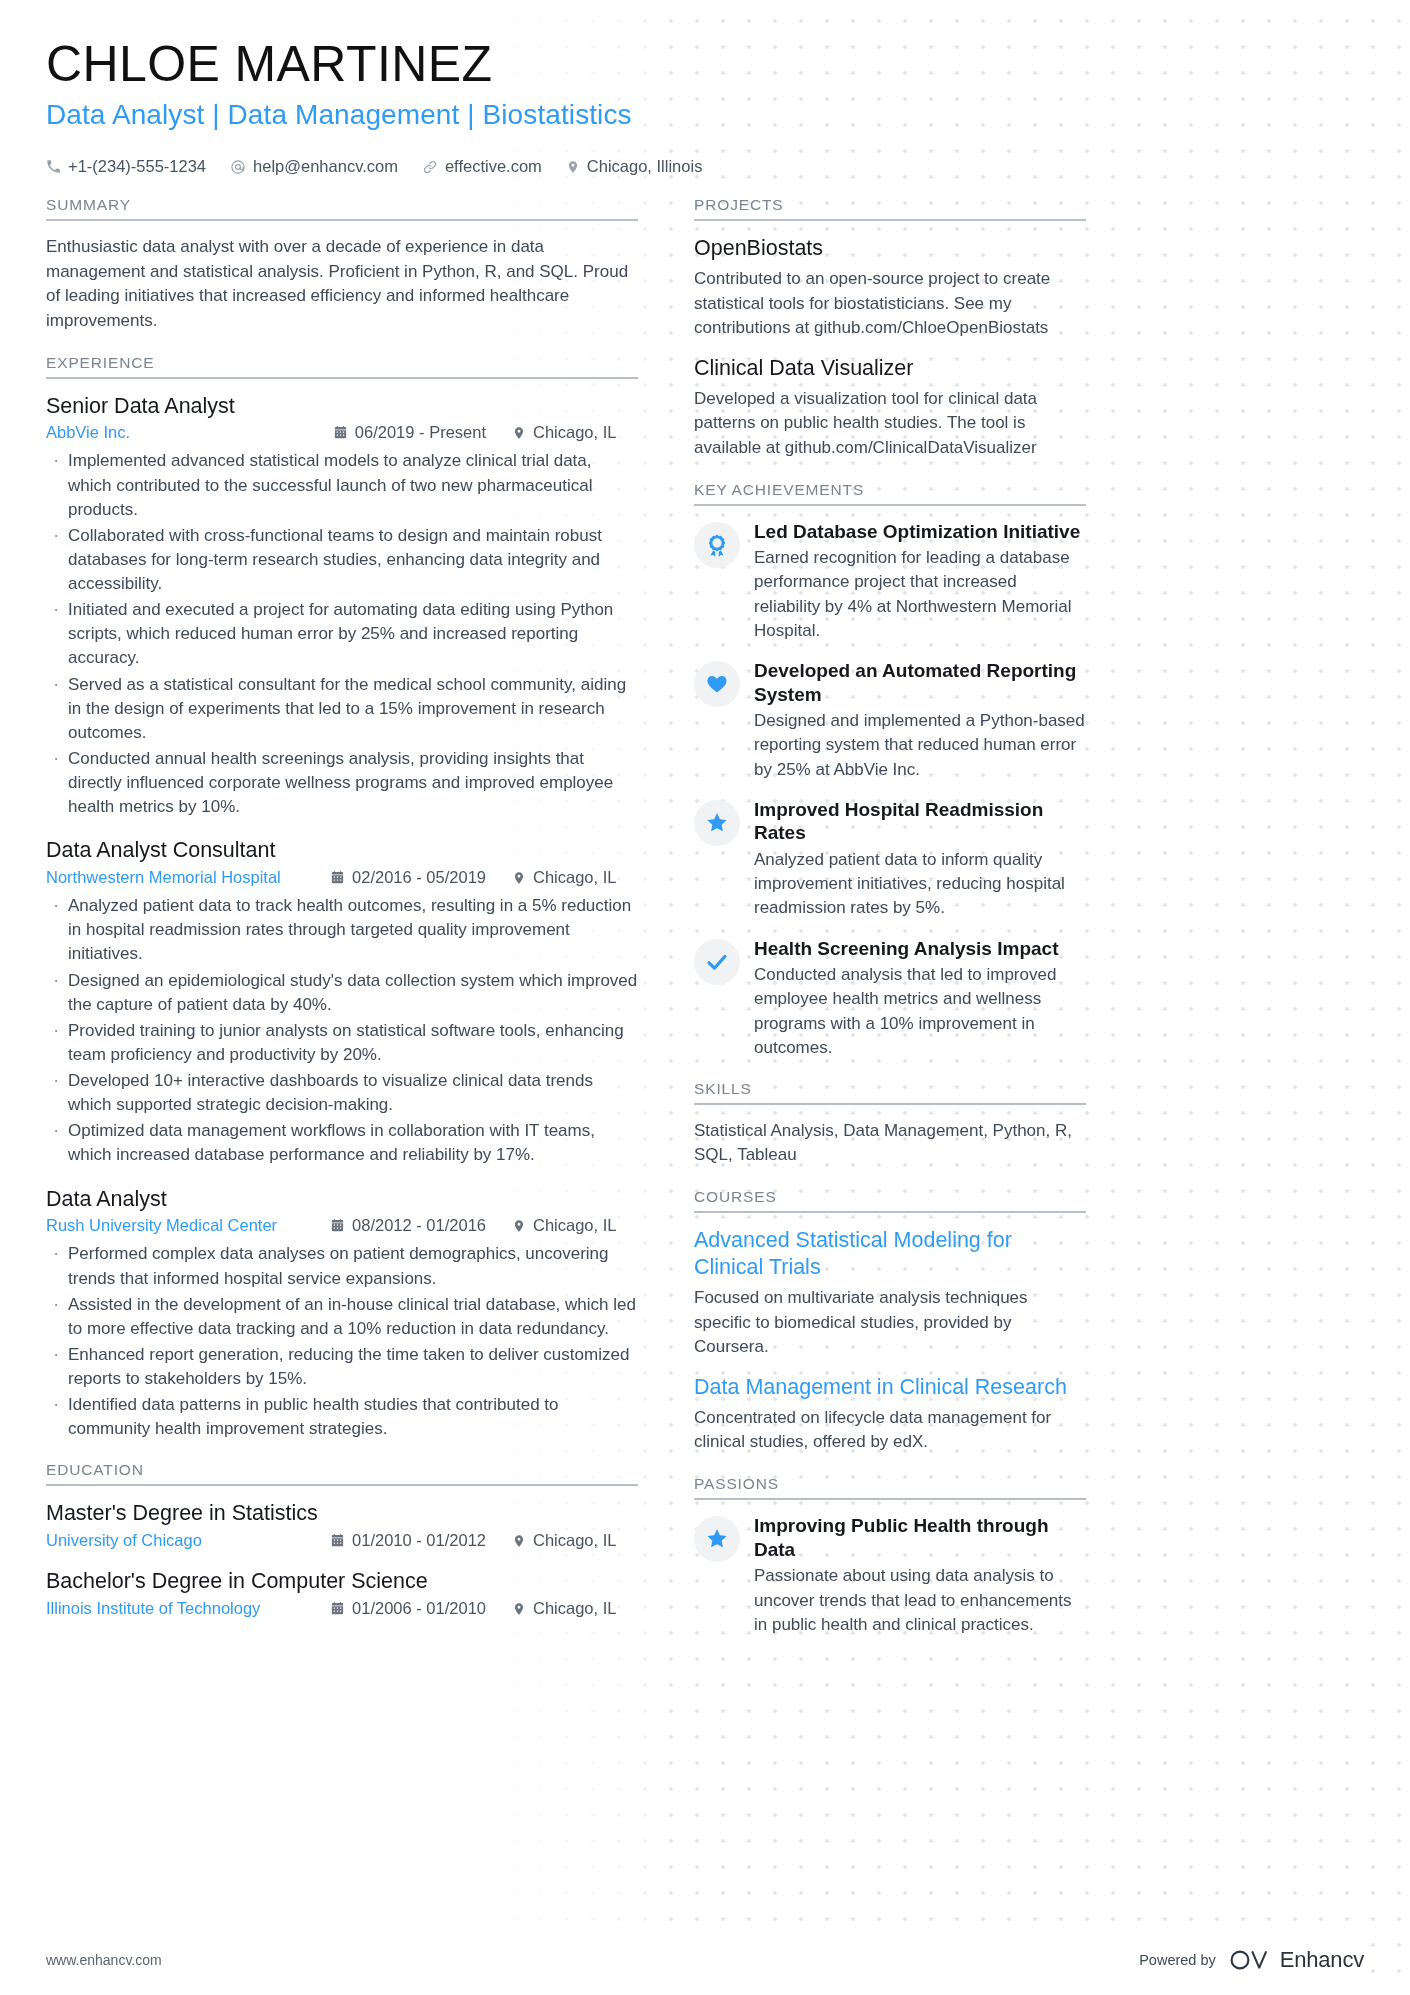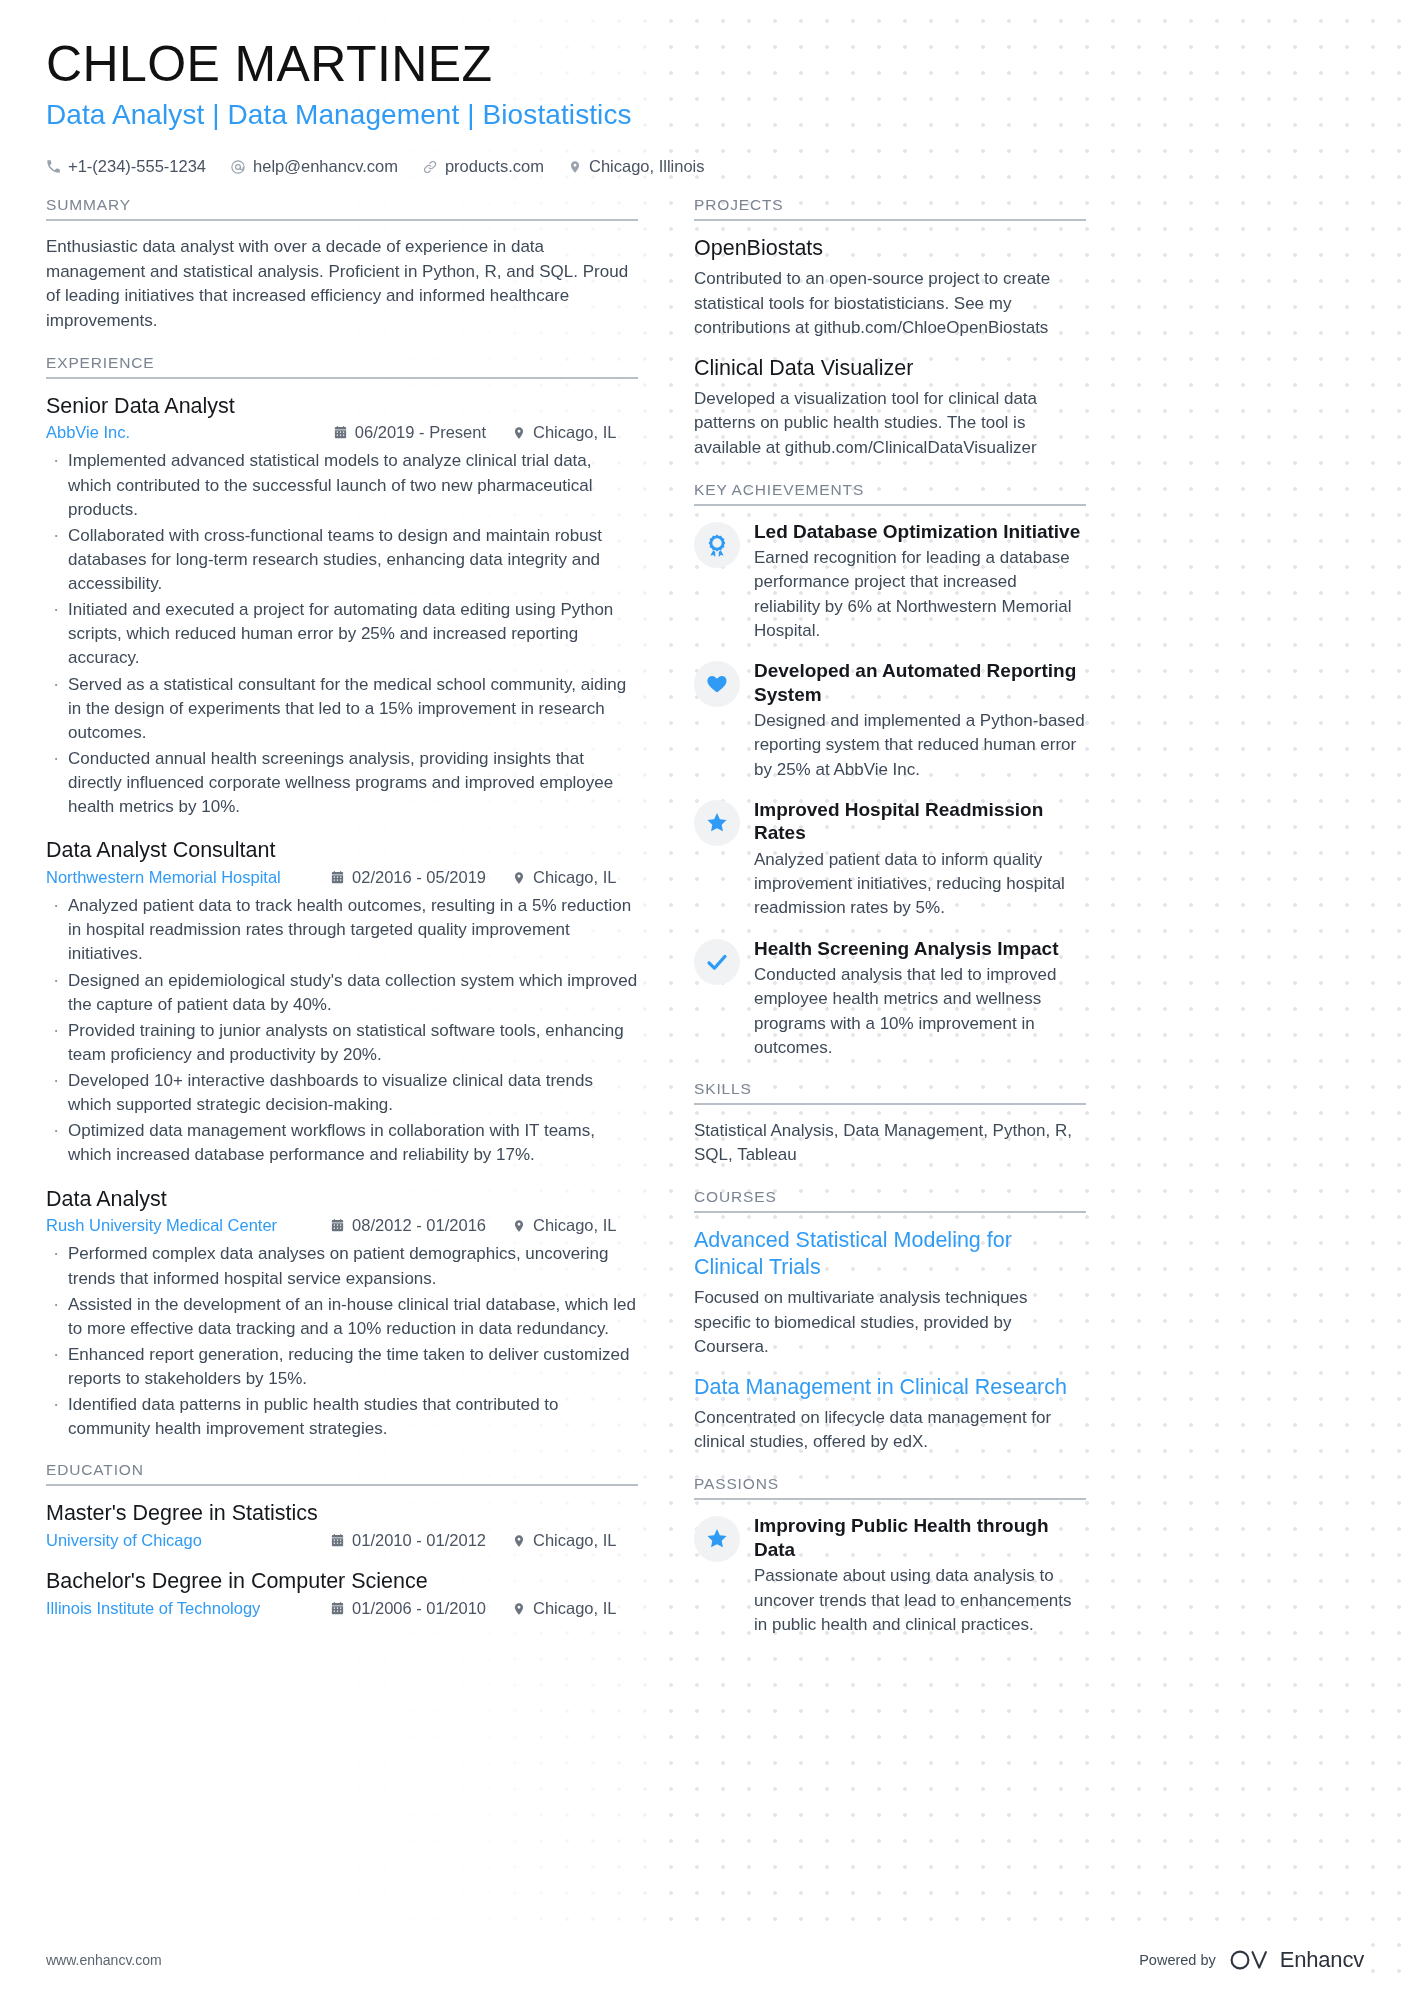--- a/index.html
+++ b/index.html
@@ -250,21 +250,21 @@
         <span>help@enhancv.com</span>
       </div>
 
       <div class="contact-item">
         <span class="ci">
           <svg width="16" height="16" viewBox="0 0 24 24" fill="none" stroke="currentColor" stroke-width="1.8" stroke-linecap="round">
                 <path d="M10.6 13.4a4 4 0 0 0 5.7 0l2.8-2.8a4 4 0 1 0-5.7-5.7l-1.6 1.6"></path>
                 <path d="M13.4 10.6a4 4 0 0 0-5.7 0l-2.8 2.8a4 4 0 1 0 5.7 5.7l1.6-1.6"></path>
               </svg>
         </span>
-        <span>products.com</span>
+        <span>effective.com</span>
       </div>
 
       <div class="contact-item">
         <span class="ci">
           <svg width="14" height="16" viewBox="0 0 24 24" fill="currentColor">
                 <path d="M12 2C8.1 2 5 5.1 5 9c0 5.2 7 13 7 13s7-7.8 7-13c0-3.9-3.1-7-7-7zm0 9.5A2.5 2.5 0 1 1 12 6.5a2.5 2.5 0 0 1 0 5z"></path>
               </svg>
         </span>
         <span>Chicago, Illinois</span>
       </div>
@@ -446,21 +446,21 @@
         <div id="achievements-list">
               <div class="ach">
                 <div class="ach-ico">
                   <svg width="24" height="24" viewBox="0 0 24 24" fill="currentColor">
                     <path d="M12 1.6 13.9 3l2.3-.3 1 2.1 2.1 1-.3 2.3 1.4 1.9-1.4 1.9.3 2.3-2.1 1-1 2.1-2.3-.3L12 18.4 10.1 17l-2.3.3-1-2.1-2.1-1 .3-2.3L3.6 10l1.4-1.9-.3-2.3 2.1-1 1-2.1 2.3.3L12 1.6zm0 3.7a4.7 4.7 0 1 0 0 9.4 4.7 4.7 0 0 0 0-9.4z"></path>
                     <path d="M8.3 17.2 5.4 22.6l3.1-.7 1.7 2.1.1-5.1-2-1.7zm7.4 0-2 1.7.1 5.1 1.7-2.1 3.1.7-2.9-5.4z"></path>
                   </svg>
                 </div>
                 <div class="ach-body">
                   <div class="ach-title">Led Database Optimization Initiative</div>
-                  <div class="ach-text">Earned recognition for leading a database performance project that increased reliability by 6% at Northwestern Memorial Hospital.</div>
+                  <div class="ach-text">Earned recognition for leading a database performance project that increased reliability by 4% at Northwestern Memorial Hospital.</div>
                 </div>
               </div>
               <div class="ach">
                 <div class="ach-ico">
                   <svg width="24" height="22" viewBox="0 0 24 24" fill="currentColor">
                     <path d="M12 21s-8.2-5.3-10-10.2C.6 6.9 2.9 3.2 6.6 3.2c2.2 0 3.9 1.2 5.4 3.2 1.5-2 3.2-3.2 5.4-3.2 3.7 0 6 3.7 4.6 7.6C20.2 15.7 12 21 12 21z"></path>
                   </svg>
                 </div>
                 <div class="ach-body">
                   <div class="ach-title">Developed an Automated Reporting System</div>

